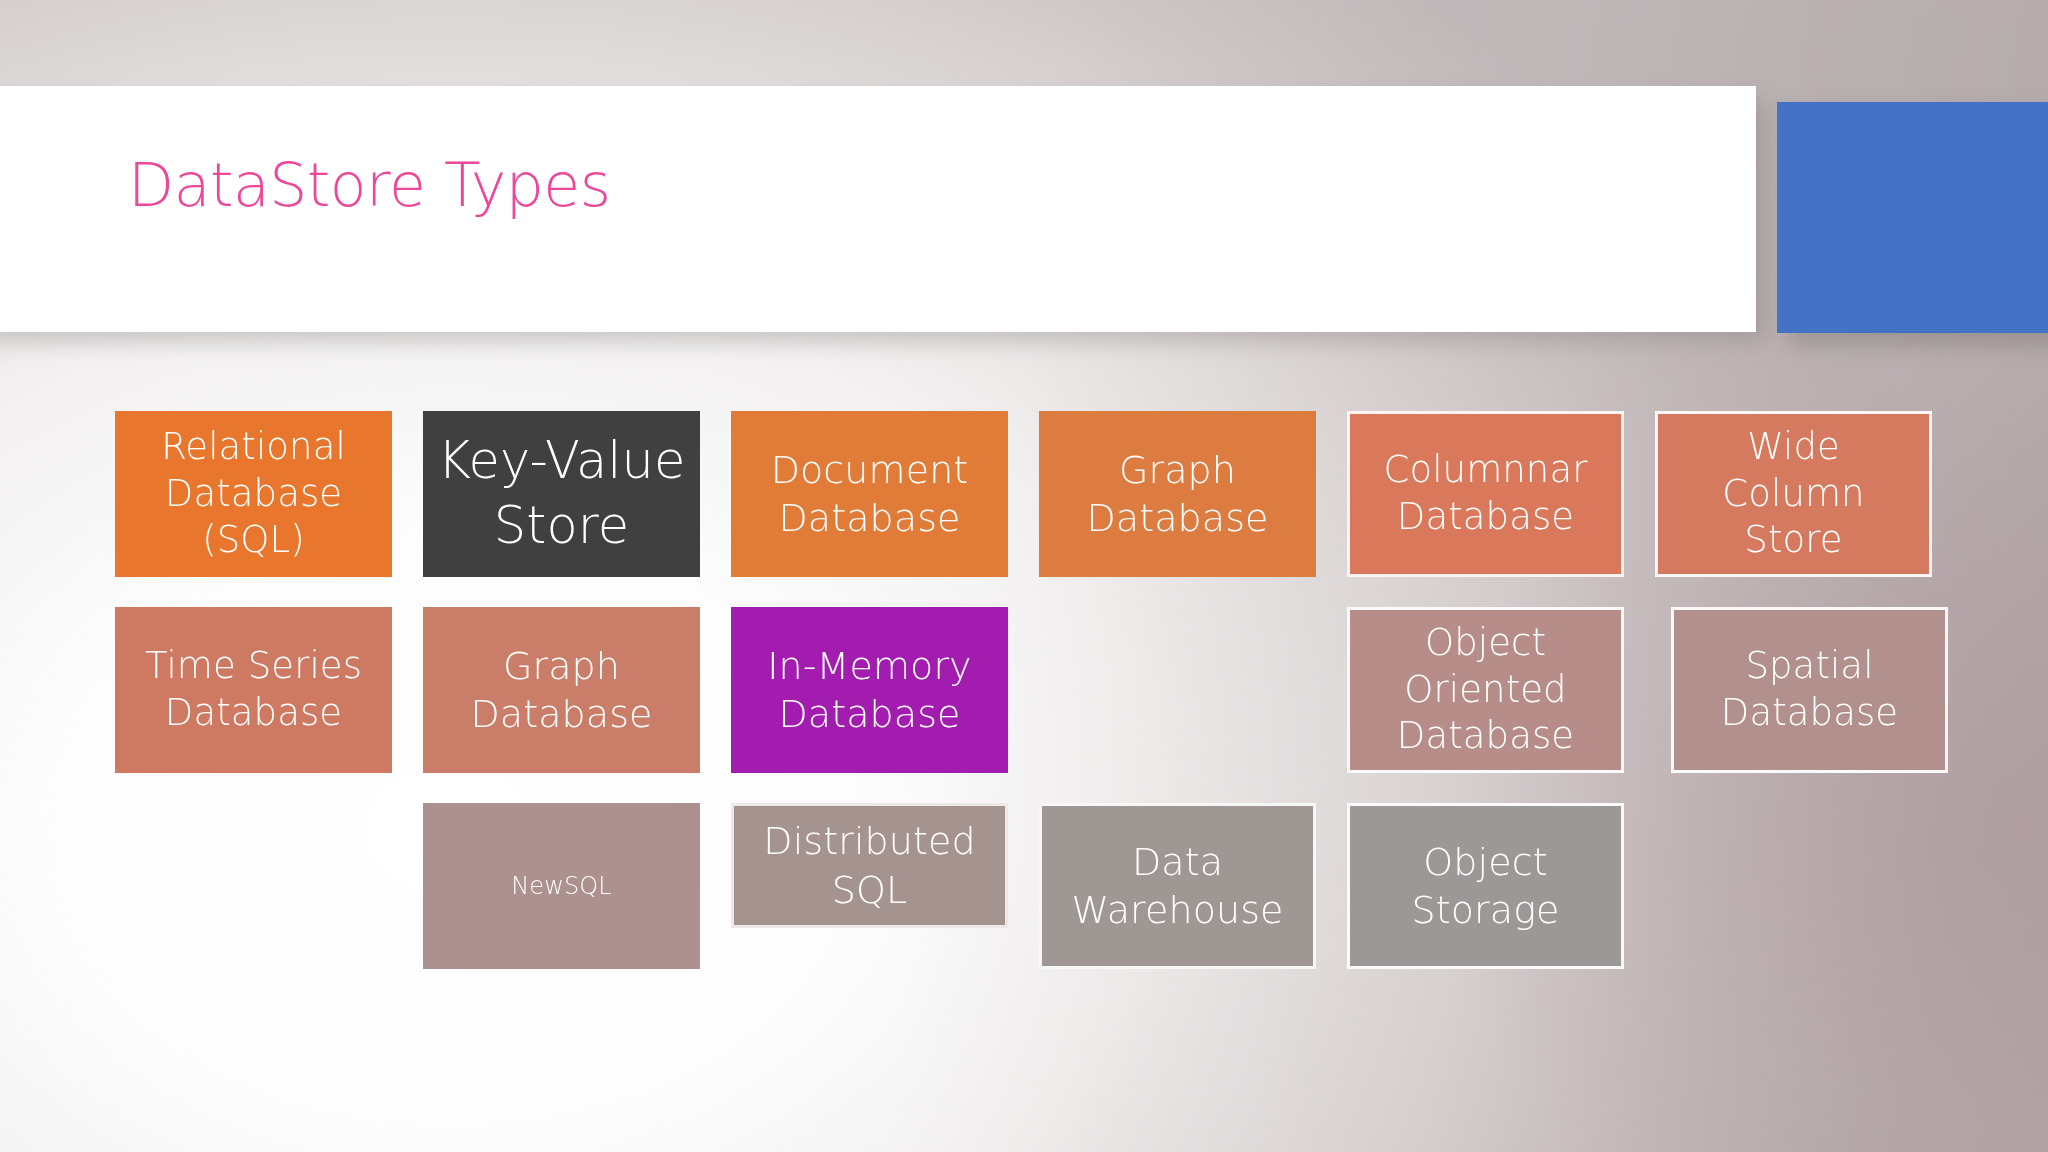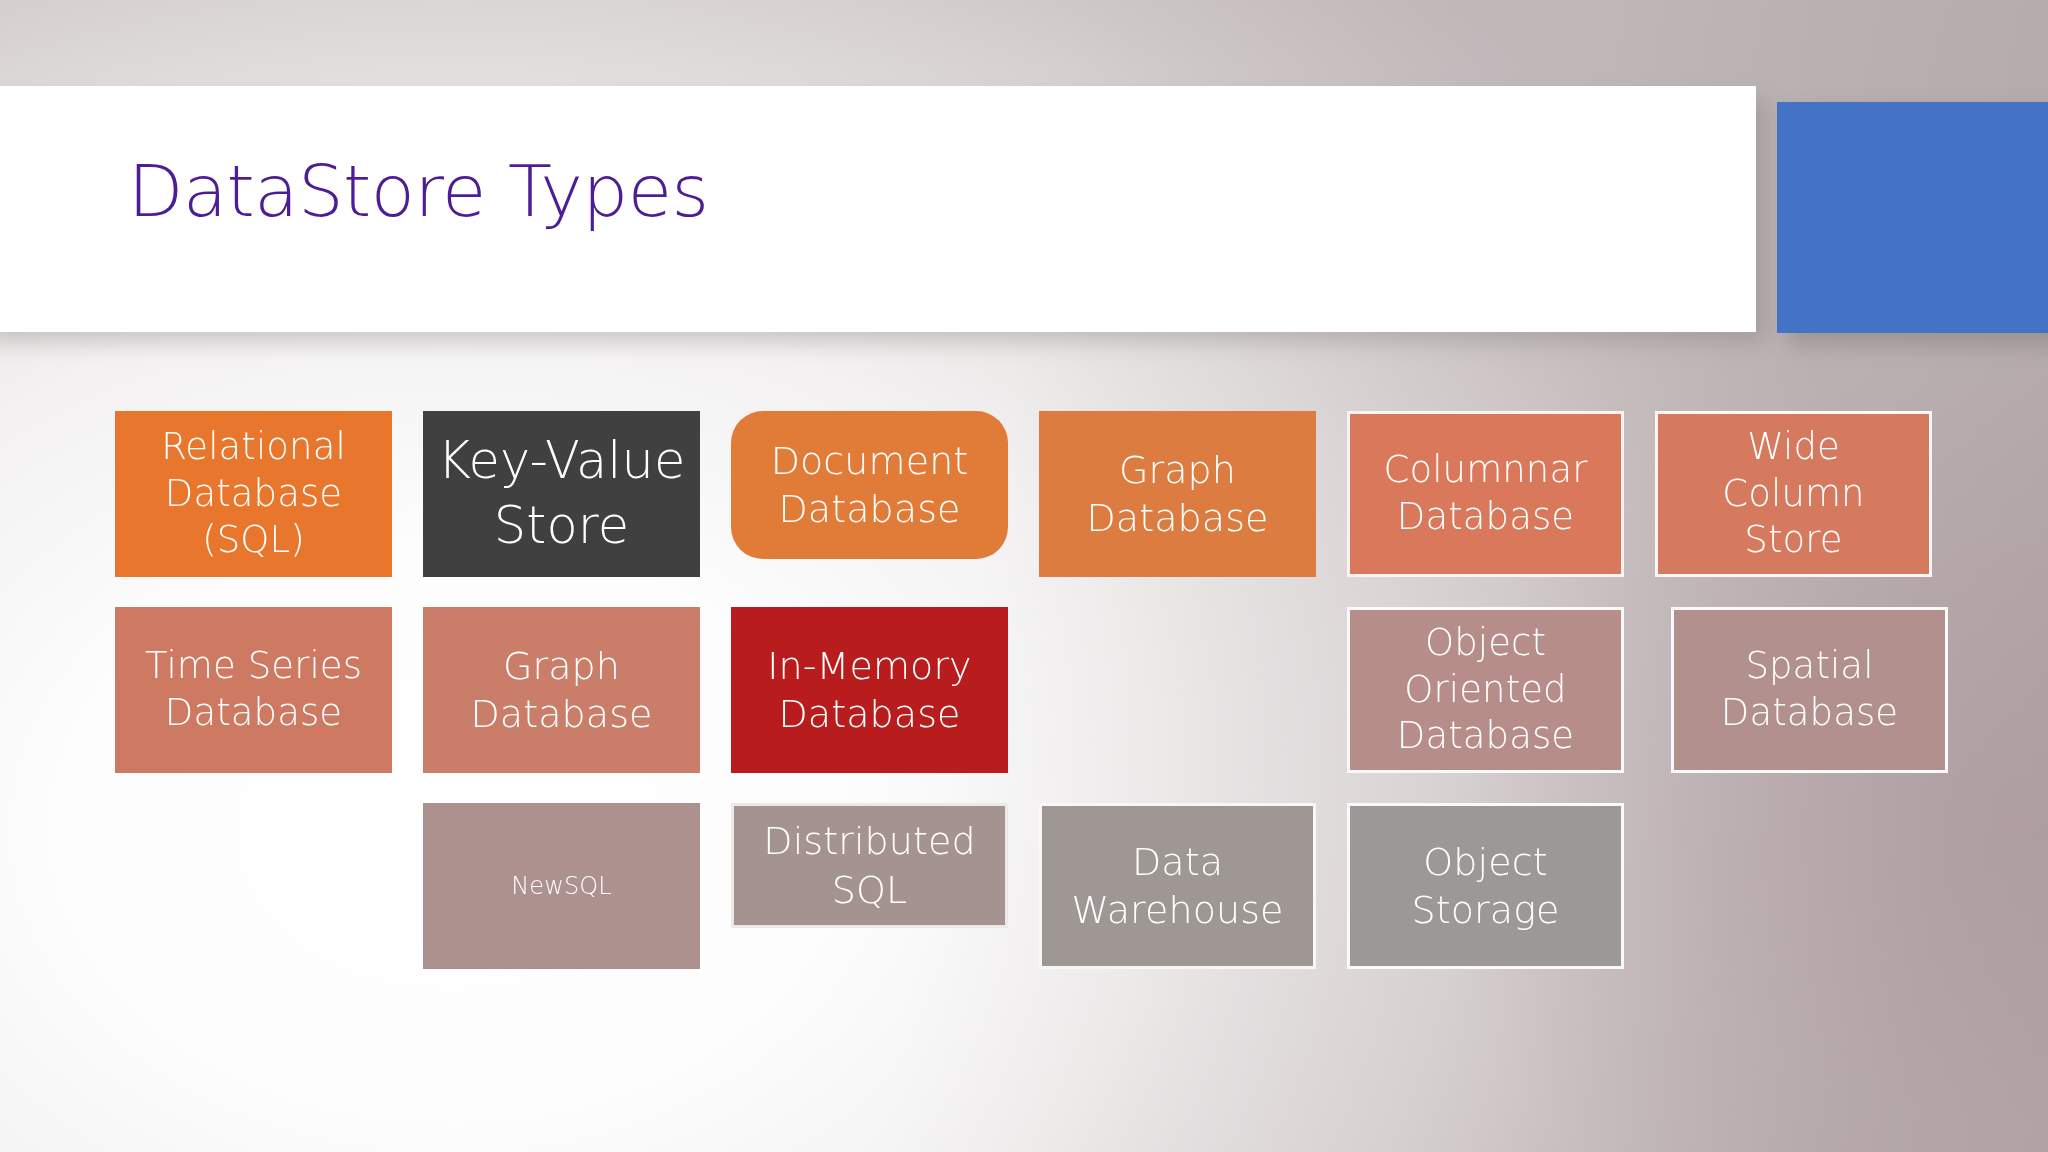--- a/index.html
+++ b/index.html
@@ -72,23 +72,23 @@
     width: 1768px;
     height: 246px;
     background: #ffffff;
   }
   .title-text {
     position: absolute;
     left: 128px;
     top: 155px;
     font-family: "DejaVu Sans", sans-serif;
     font-weight: 300;
-    font-size: 72px;
+    font-size: 60px;
     letter-spacing: -0.5px;
-    color: #4c1d95;
+    color: #ec4899;
     line-height: 1;
     white-space: nowrap;
   }
 
   
   .accent-shadow {
     position: absolute;
     left: 1788px;
     top: 110px;
     width: 300px;
@@ -153,21 +153,21 @@
   <div id="grid">
       <div class="tile" style="left: 115px; top: 411px; width: 277px; height: 166px; background: rgb(232, 118, 44); font-size: 37px;">
         <span>Relational
 Database
 (SQL)</span>
       </div>
       <div class="tile" style="left: 423px; top: 411px; width: 277px; height: 166px; background: #404040; font-size: 51px;">
         <span>Key-Value
 Store</span>
       </div>
-      <div class="tile" style="left: 731px; top: 411px; width: 277px; height: 148px; background: rgb(225, 123, 56); font-size: 38px; border-radius: 32px;">
+      <div class="tile" style="left: 731px; top: 411px; width: 277px; height: 166px; background: rgb(225, 123, 56); font-size: 38px;">
         <span>Document
 Database</span>
       </div>
       <div class="tile" style="left: 1039px; top: 411px; width: 277px; height: 166px; background: rgb(221, 124, 65); font-size: 38px;">
         <span>Graph
 Database</span>
       </div>
       <div class="tile" style="left: 1347px; top: 411px; width: 277px; height: 166px; background: rgb(217, 120, 90); border: 3px solid rgba(255, 255, 255, 0.92); font-size: 37px;">
         <span>Columnnar
 Database</span>
@@ -178,21 +178,21 @@
 Store</span>
       </div>
       <div class="tile" style="left: 115px; top: 607px; width: 277px; height: 166px; background: rgb(206, 122, 99); font-size: 37px; align-items: center;">
         <span>Time Series
 Database</span>
       </div>
       <div class="tile" style="left: 423px; top: 607px; width: 277px; height: 166px; background: rgb(202, 126, 105); font-size: 38px;">
         <span>Graph
 Database</span>
       </div>
-      <div class="tile" style="left: 731px; top: 607px; width: 277px; height: 166px; background: #b91c1c; font-size: 38px;">
+      <div class="tile" style="left: 731px; top: 607px; width: 277px; height: 166px; background: #a21caf; font-size: 38px;">
         <span>In-Memory
 Database</span>
       </div>
       <div class="tile" style="left: 1347px; top: 607px; width: 277px; height: 166px; background: rgb(182, 141, 137); border: 3px solid rgba(255, 255, 255, 0.95); font-size: 37px;">
         <span>Object
 Oriented
 Database</span>
       </div>
       <div class="tile" style="left: 1655px; top: 607px; width: 277px; height: 166px; background: rgb(178, 144, 141); border: 3px solid rgba(255, 255, 255, 0.95); font-size: 37px; margin-left: 16px;">
         <span>Spatial

